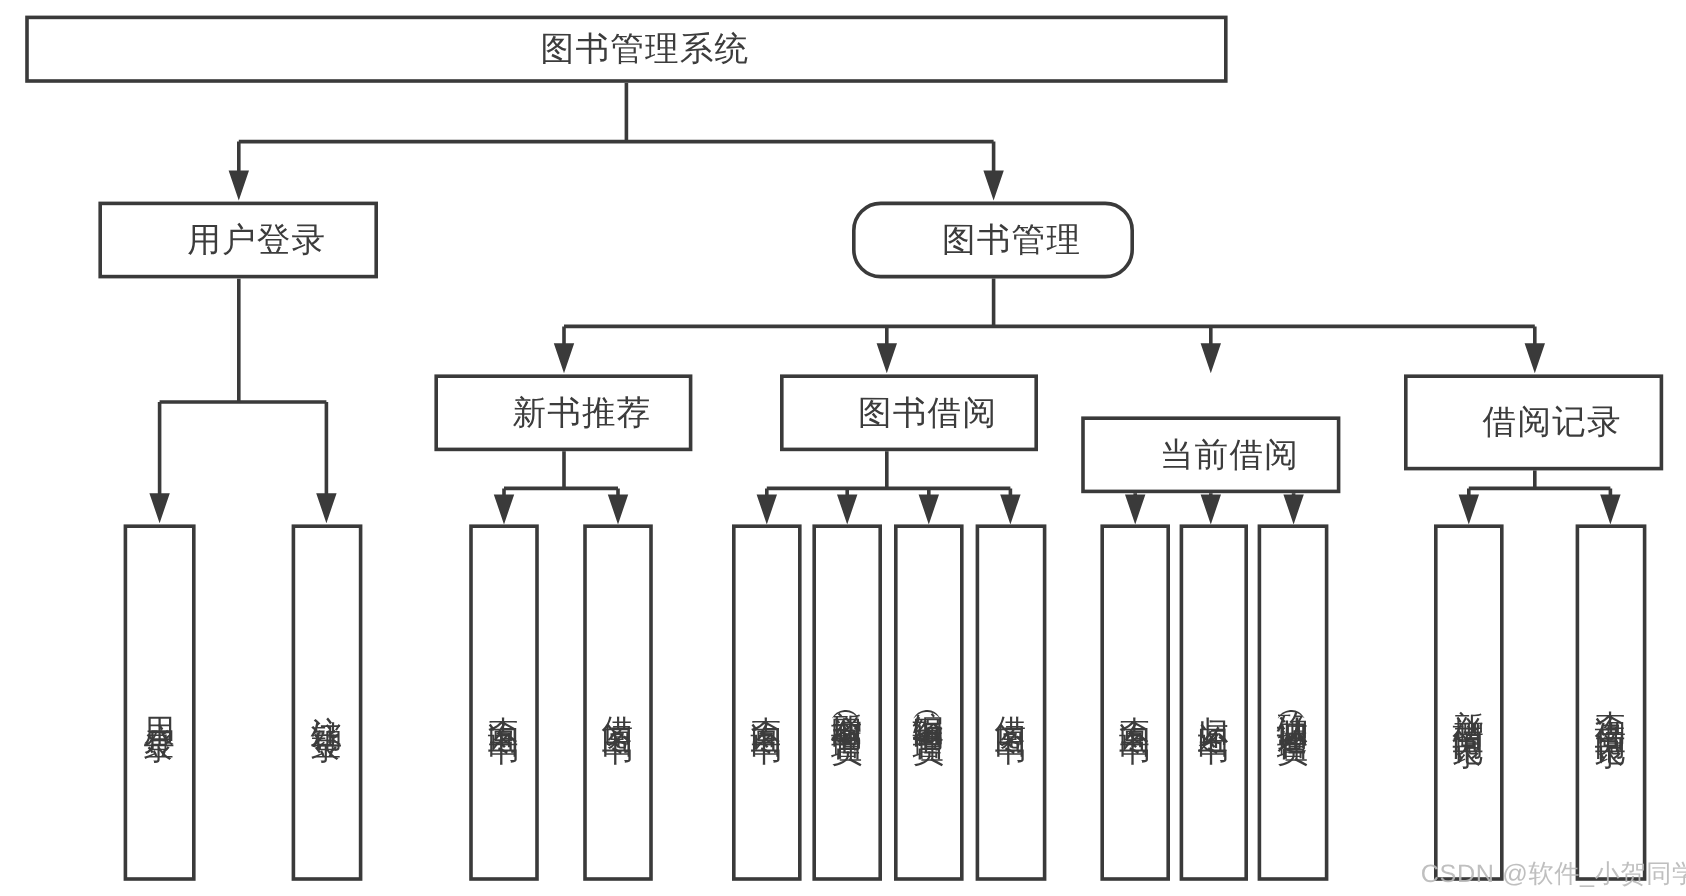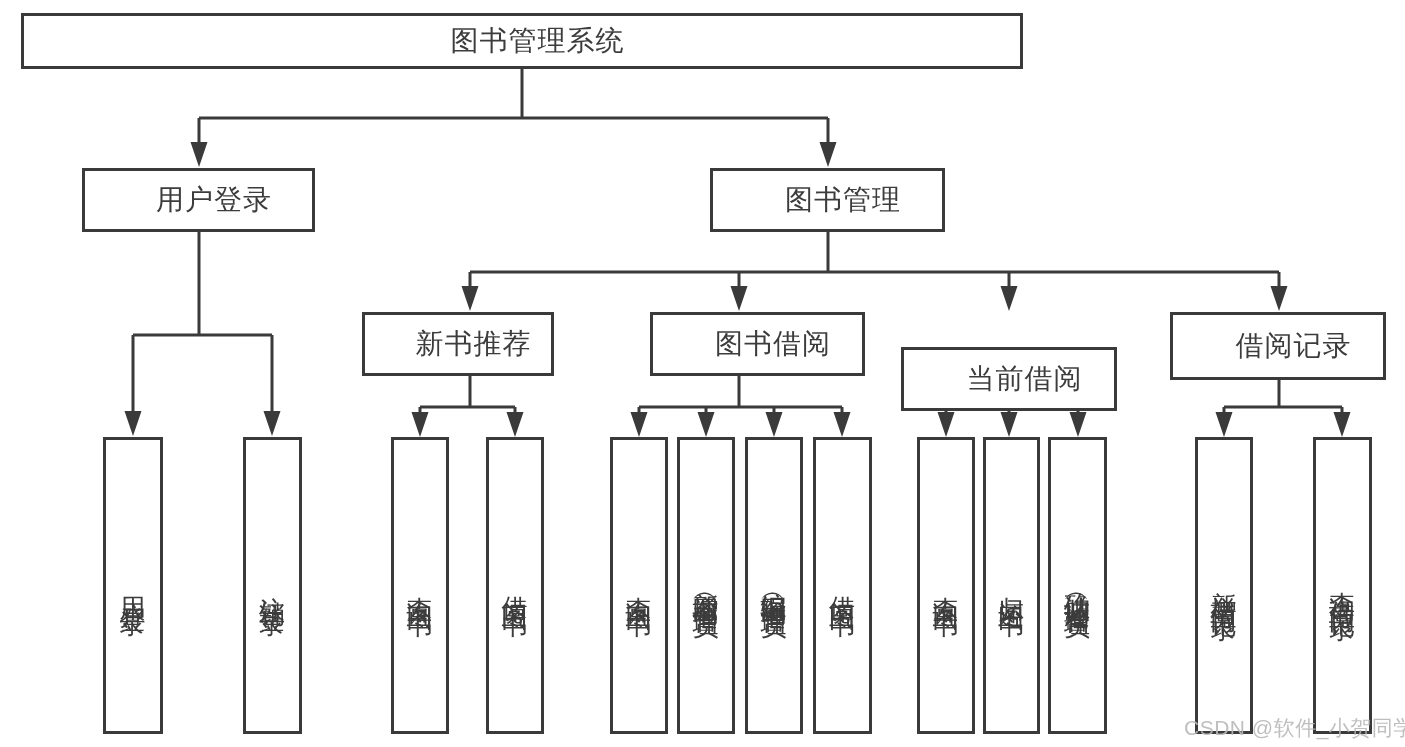--- a/index.html
+++ b/index.html
@@ -84,26 +84,26 @@
     <path d="M1009,375 V407 M946,407 H1078 M946,407 V413 M1009,407 V413 M1078,407 V413" fill="none" stroke="#3a3a3a" stroke-width="3"></path>
     <path fill="#3a3a3a" d="M937.5,412 L954.5,412 L946,437 Z M1000.5,412 L1017.5,412 L1009,437 Z M1069.5,412 L1086.5,412 L1078,437 Z"></path>
 
     <path d="M1279,375 V407 M1224,407 H1342 M1224,407 V413 M1342,407 V413" fill="none" stroke="#3a3a3a" stroke-width="3"></path>
     <path fill="#3a3a3a" d="M1215.5,412 L1232.5,412 L1224,437 Z M1333.5,412 L1350.5,412 L1342,437 Z"></path>
   </svg>
 
   <div class="box" style="left:21px; top:13px; width:1002px; height:56px;">图书管理系统</div>
 
   <div class="box" style="left:82px; top:168px; width:233px; height:64px;">用户登录</div>
-  <div class="box" style="left:710px; top:168px; width:235px; height:64px;">图书管理</div>
+  <div class="box" style="left:710px; top:168px; width:235px; height:64px;border-radius:24px;">图书管理</div>
 
-  <div class="box" style="left:362px; top:312px; width:192px; height:64px;">新书推荐</div>
+  <div class="box" style="left:362px; top:312px; width:215px; height:64px;">新书推荐</div>
   <div class="box" style="left:632px; top:312px; width:215px; height:64px;margin-left:18px;">图书借阅</div>
   <div class="box" style="left:901px; top:312px; width:216px; height:64px;margin-top:35px;">当前借阅</div>
-  <div class="box" style="left:1170px; top:312px; width:216px; height:68px;">借阅记录</div>
+  <div class="box" style="left:1170px; top:312px; width:216px; height:80px;">借阅记录</div>
 
   <div class="vbox" style="left:103px; top:437px; width:60px; height:297px;">用户登录</div>
   <div class="vbox" style="left:243px; top:437px; width:59px; height:297px;">注销登录</div>
 
   <div class="vbox" style="left:391px; top:437px; width:58px; height:297px;">查询图书</div>
   <div class="vbox" style="left:486px; top:437px; width:58px; height:297px;">借阅图书</div>
 
   <div class="vbox" style="left:610px; top:437px; width:58px; height:297px;">查询图书</div>
   <div class="vbox" style="left:677px; top:437px; width:58px; height:297px; letter-spacing:3px;">新增图书（管理员）</div>
   <div class="vbox" style="left:745px; top:437px; width:58px; height:297px; letter-spacing:3px;">编辑图书（管理员）</div>

